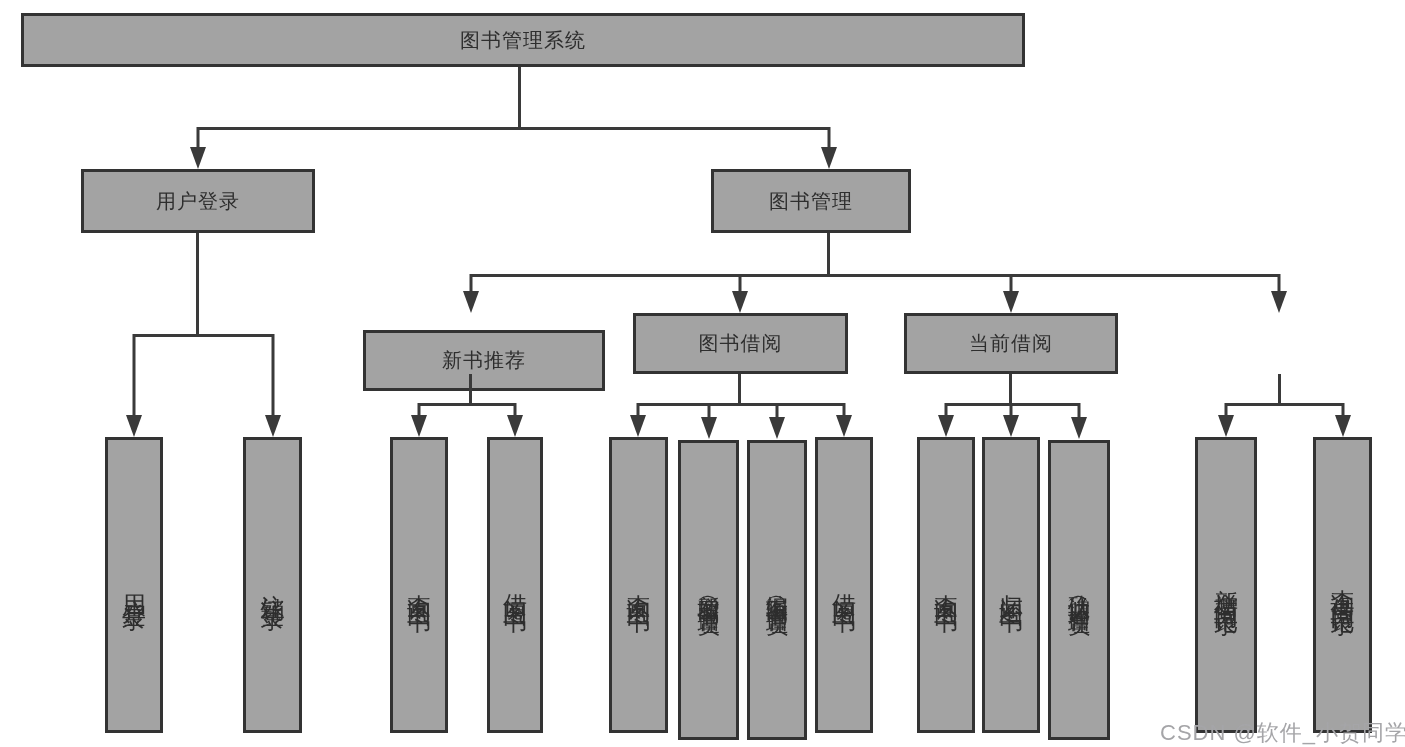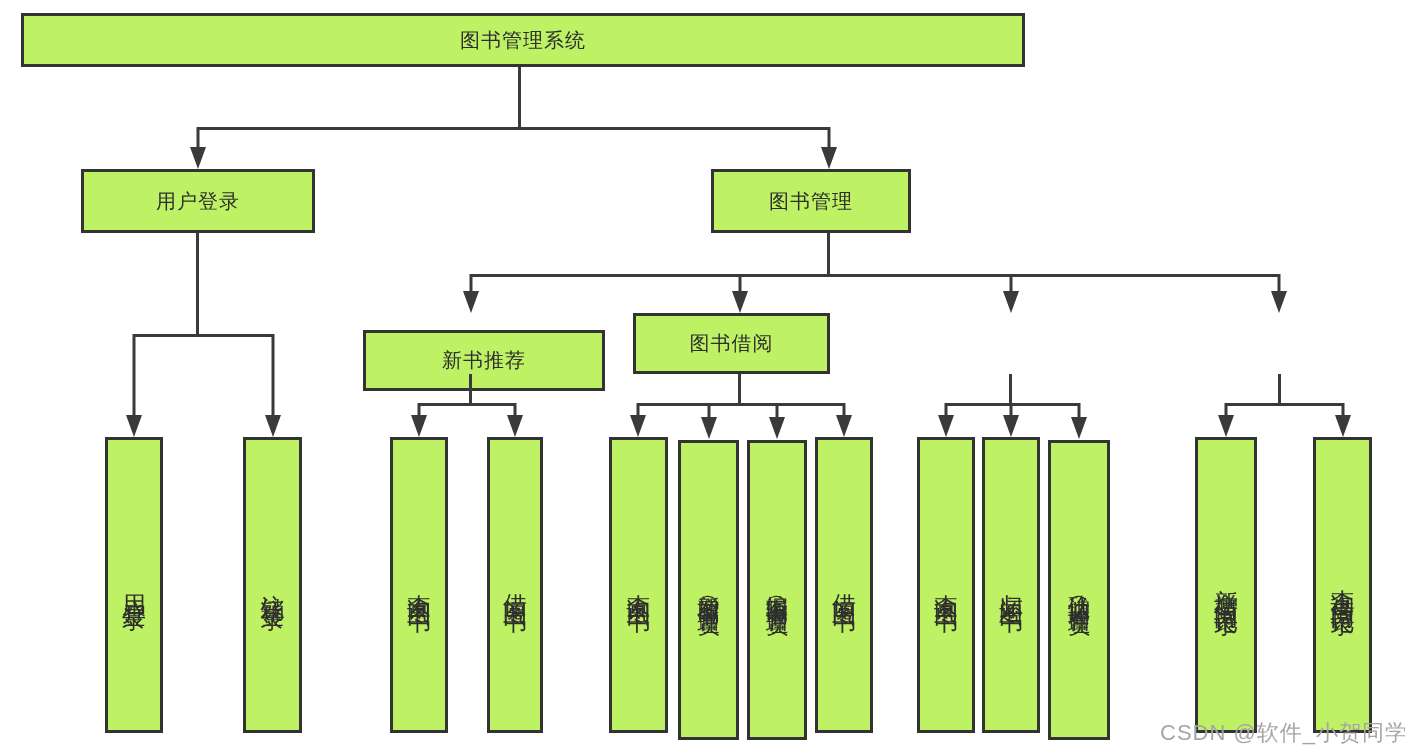--- a/index.html
+++ b/index.html
@@ -12,21 +12,21 @@
   #canvas{
     position:relative;
     width:1405px;height:747px;
     background:#ffffff;
     overflow:hidden;
     font-family:"Liberation Sans","DejaVu Sans",sans-serif;
     color:var(--text);
   }
   .node{
     position:absolute;
-    background:#bef264;
+    background:#a3a3a3;
     border:3px solid var(--border);
     box-sizing:border-box;
     display:flex;
     align-items:center;
     justify-content:center;
   }
   .node.h{font-size:20px;letter-spacing:1px;}
   .node.v .vt{
     writing-mode:vertical-rl;
     text-orientation:mixed;
@@ -79,21 +79,22 @@
   <div class="arrow" style="left:265px;top:334px;height:103px"></div>
 
   <div class="vline" style="left:827px;top:233px;height:44px"></div>
   <div class="hline" style="left:470px;top:274px;width:810px"></div>
   <div class="arrow" style="left:463px;top:274px;height:39px"></div>
   <div class="arrow" style="left:732px;top:274px;height:39px"></div>
   <div class="arrow" style="left:1003px;top:274px;height:39px"></div>
   <div class="arrow" style="left:1271px;top:274px;height:39px"></div>
 
   <div class="node h" style="left:363px;top:330px;width:242px;height:61px">新书推荐</div>
-  <div class="node h" style="left:633px;top:313px;width:197px;height:61px">图书借阅</div>
+  <div class="node h" style="left:633px;top:313px;width:215px;height:61px">图书借阅</div>
+  <div class="node h" style="left:904px;top:313px;width:214px;height:61px">当前借阅</div>
 
   <div class="vline" style="left:469px;top:374px;height:31px"></div>
   <div class="vline" style="left:738px;top:374px;height:31px"></div>
   <div class="vline" style="left:1009px;top:374px;height:31px"></div>
   <div class="vline" style="left:1278px;top:374px;height:31px"></div>
 
   <div class="hline" style="left:418px;top:403px;width:98px"></div>
   <div class="hline" style="left:637px;top:403px;width:208px"></div>
   <div class="hline" style="left:945px;top:403px;width:135px"></div>
   <div class="hline" style="left:1225px;top:403px;width:119px"></div>

